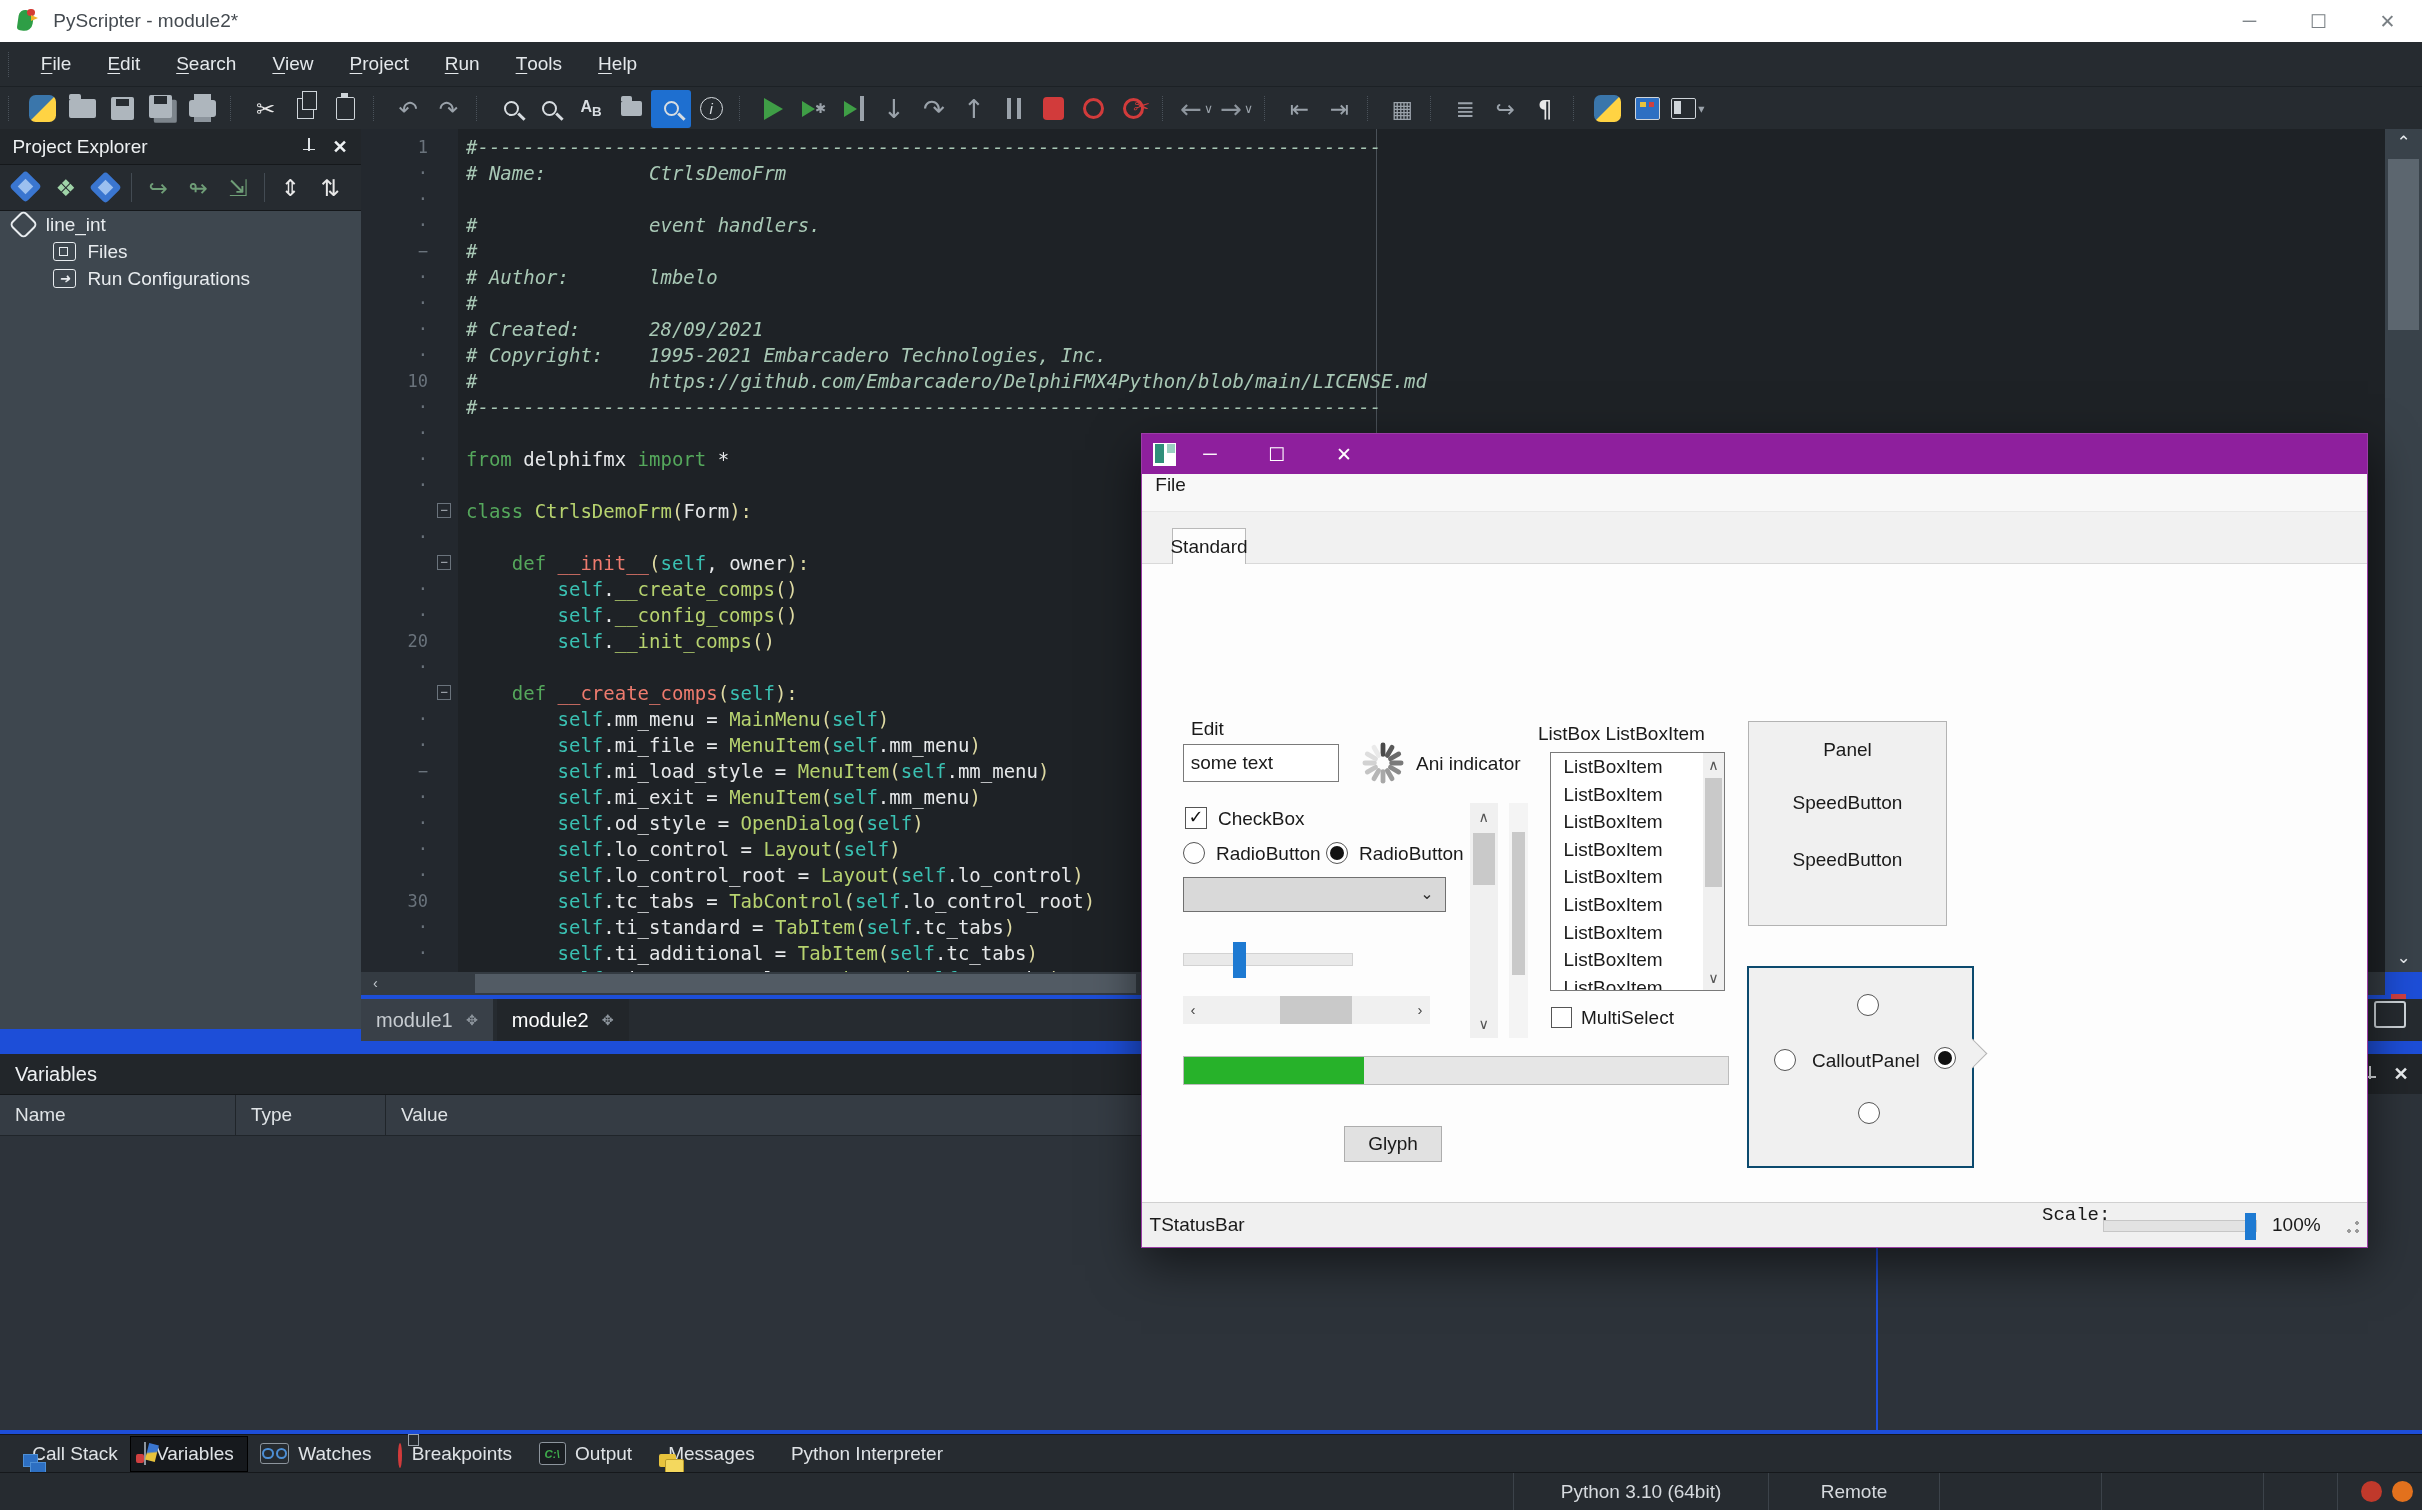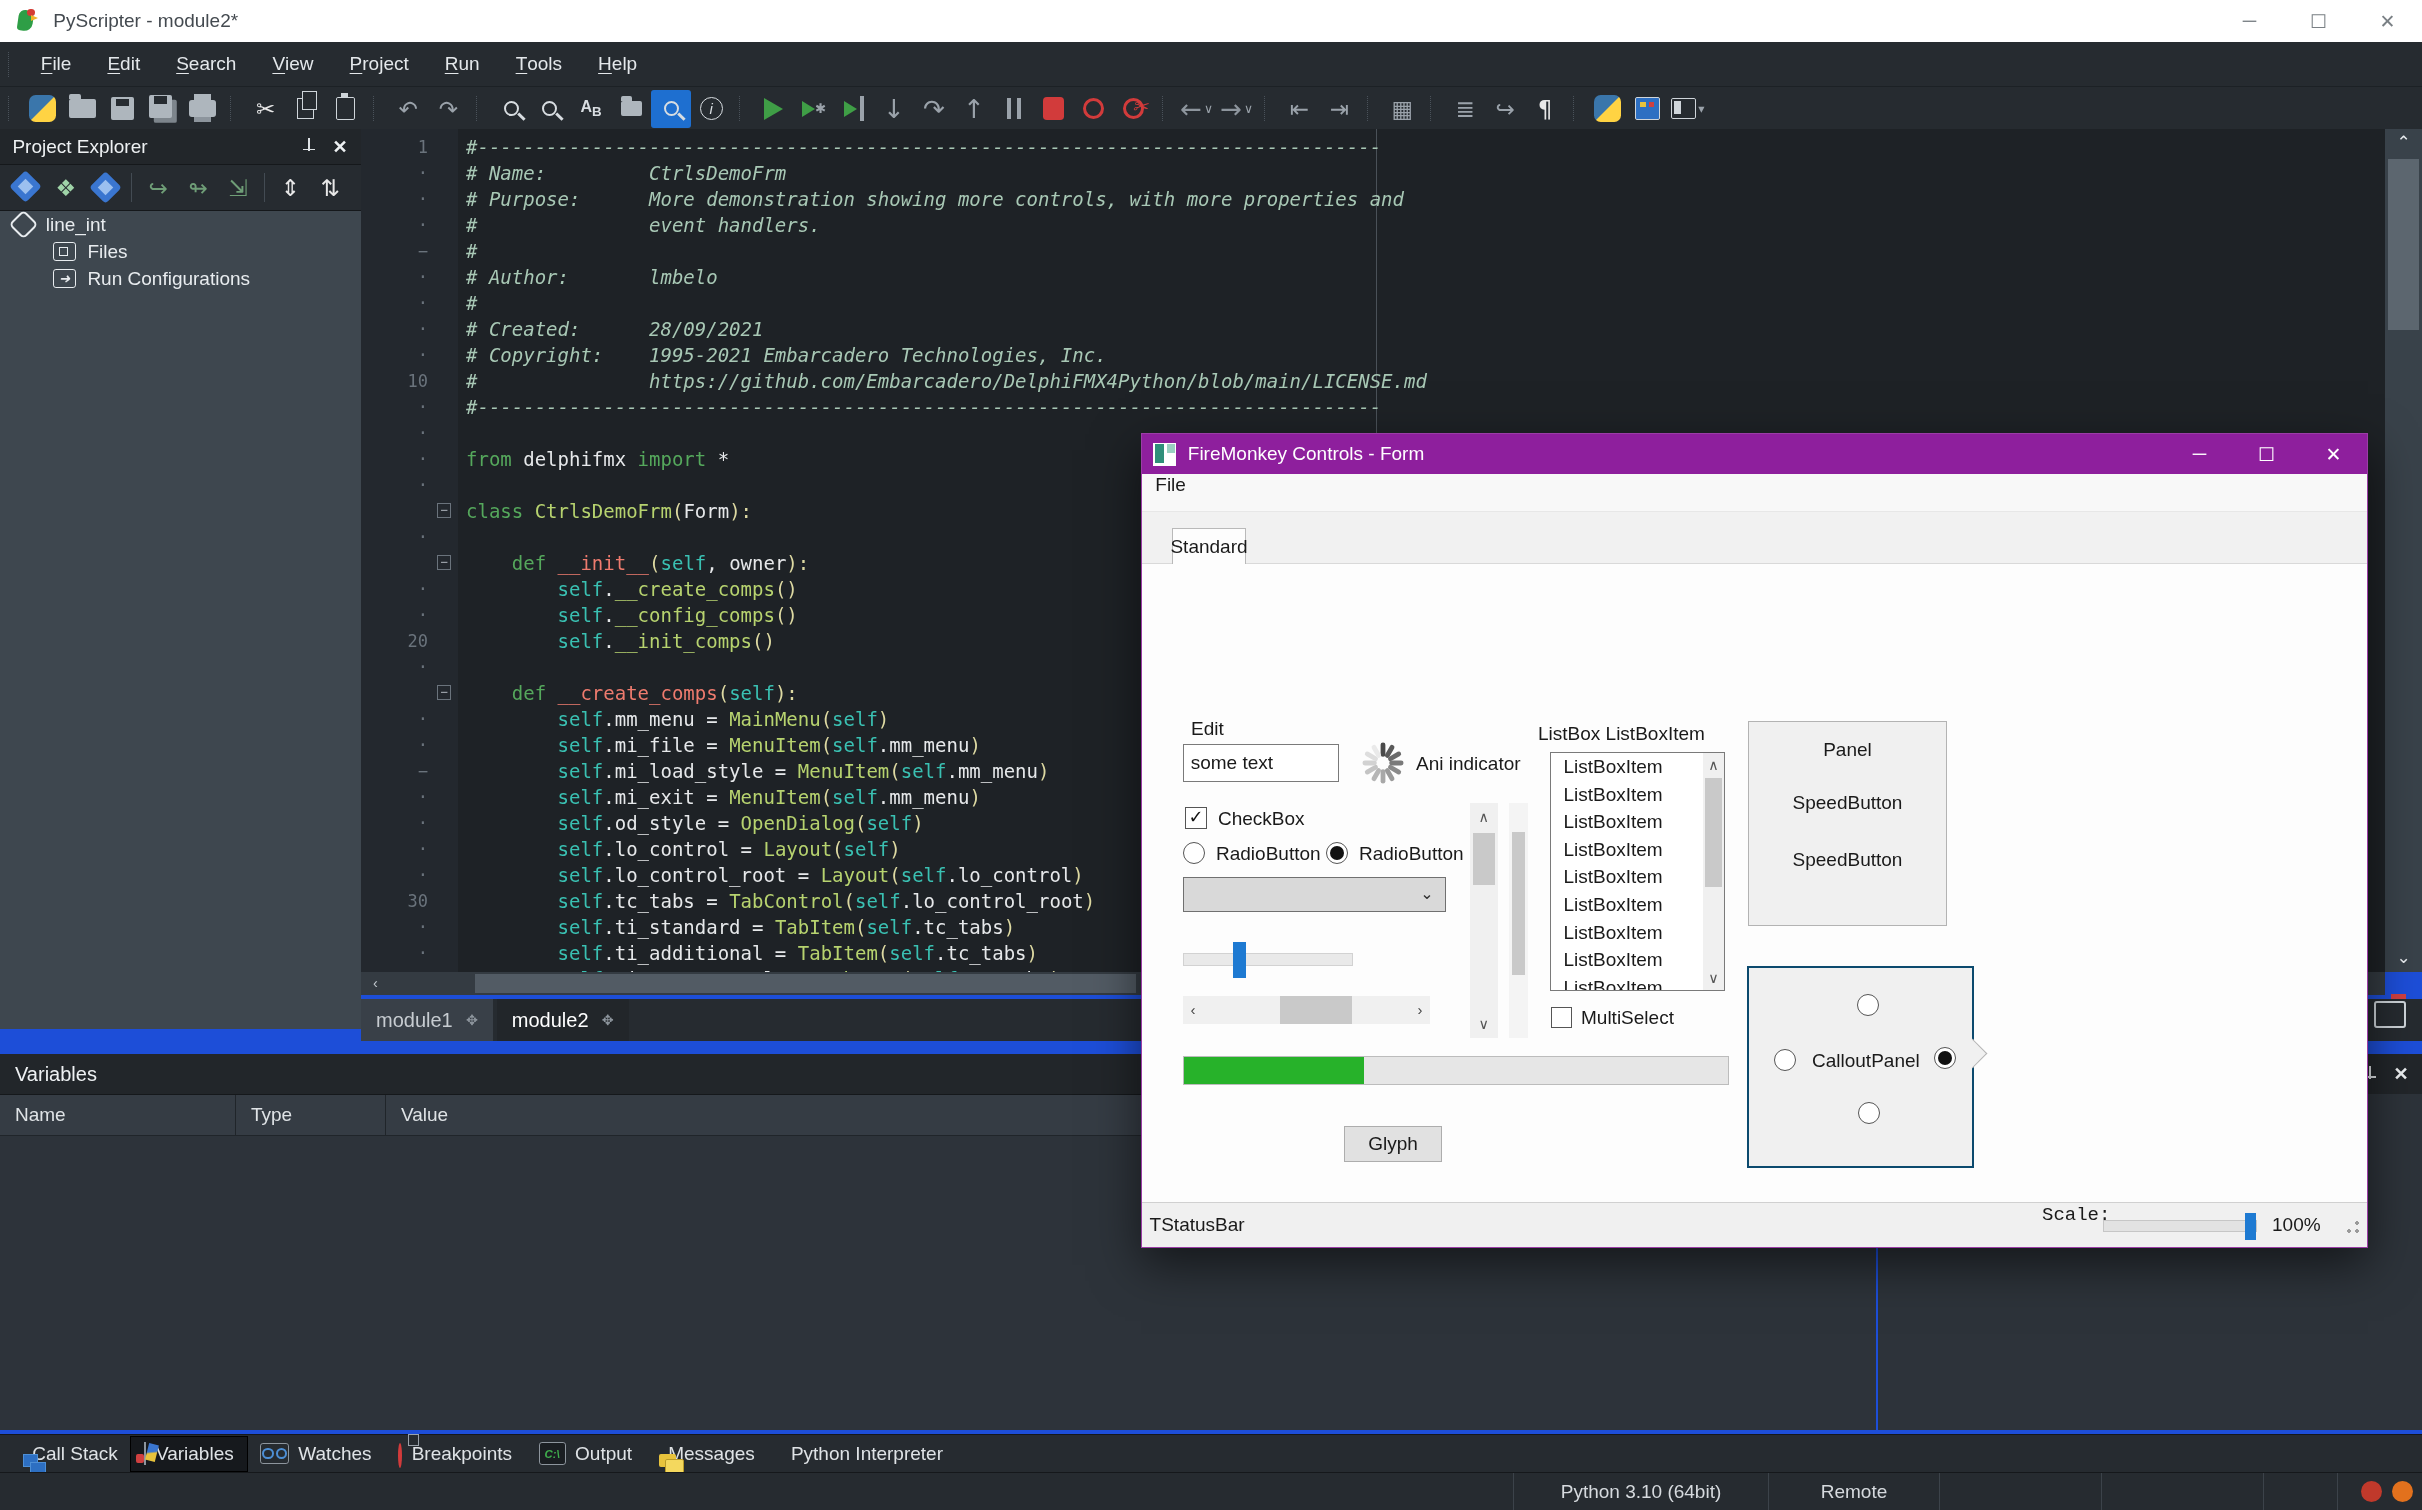--- a/index.html
+++ b/index.html
@@ -426,21 +426,21 @@
         </div>
       </div>
   </div>
 
   <div class="editor">
     <div class="gutter-bg"></div>
     <div class="ruler"></div>
     <div id="code-lines" style="position:relative; padding-top:4.8px;">
         <div class="code-line"><span class="g">1</span><span class="tk-c">#-------------------------------------------------------------------------------</span></div>
         <div class="code-line"><span class="g dotm">·</span><span class="tk-c"># Name:         CtrlsDemoFrm</span></div>
-        <div class="code-line"><span class="g dotm">·</span><span class="tk-c"># Purpose:      More demonstration showing more controls, with more properties and</span></div>
+        <div class="code-line"><span class="g dotm">·</span></div>
         <div class="code-line"><span class="g dotm">·</span><span class="tk-c">#               event handlers.</span></div>
         <div class="code-line"><span class="g dotm">−</span><span class="tk-c">#</span></div>
         <div class="code-line"><span class="g dotm">·</span><span class="tk-c"># Author:       lmbelo</span></div>
         <div class="code-line"><span class="g dotm">·</span><span class="tk-c">#</span></div>
         <div class="code-line"><span class="g dotm">·</span><span class="tk-c"># Created:      28/09/2021</span></div>
         <div class="code-line"><span class="g dotm">·</span><span class="tk-c"># Copyright:    1995-2021 Embarcadero Technologies, Inc.</span></div>
         <div class="code-line"><span class="g">10</span><span class="tk-c">#               https://github.com/Embarcadero/DelphiFMX4Python/blob/main/LICENSE.md</span></div>
         <div class="code-line"><span class="g dotm">·</span><span class="tk-c">#-------------------------------------------------------------------------------</span></div>
         <div class="code-line"><span class="g dotm">·</span></div>
         <div class="code-line"><span class="g dotm">·</span><span class="tk-k">from </span><span class="tk-p">delphifmx </span><span class="tk-k">import </span><span class="tk-p">*</span></div>
@@ -551,21 +551,20 @@
       <div class="sb-seg" style="width: 255px;">Python 3.10 (64bit)</div>
       <div class="sb-seg" style="width: 171px;">Remote</div>
       <div class="sb-seg" style="width: 162px;"></div>
       <div class="sb-seg" style="width: 162px;"></div>
       <div class="sb-seg" style="width: 74px;"></div>
     </div>
 
   <div class="fmx">
     <div class="fmx-title">
       <div class="fico"></div>
-      <div class="ttext">FireMonkey Controls - Form</div>
       <div class="fmx-btn">─</div>
       <div class="fmx-btn">☐</div>
       <div class="fmx-btn">✕</div>
     </div>
     <div class="fmx-menu" id="fmx-menu">
         <div class="fmi">File</div>
       </div>
     <div class="fmx-tabstrip">
       <div class="fmx-tab">Standard</div>
     </div>

